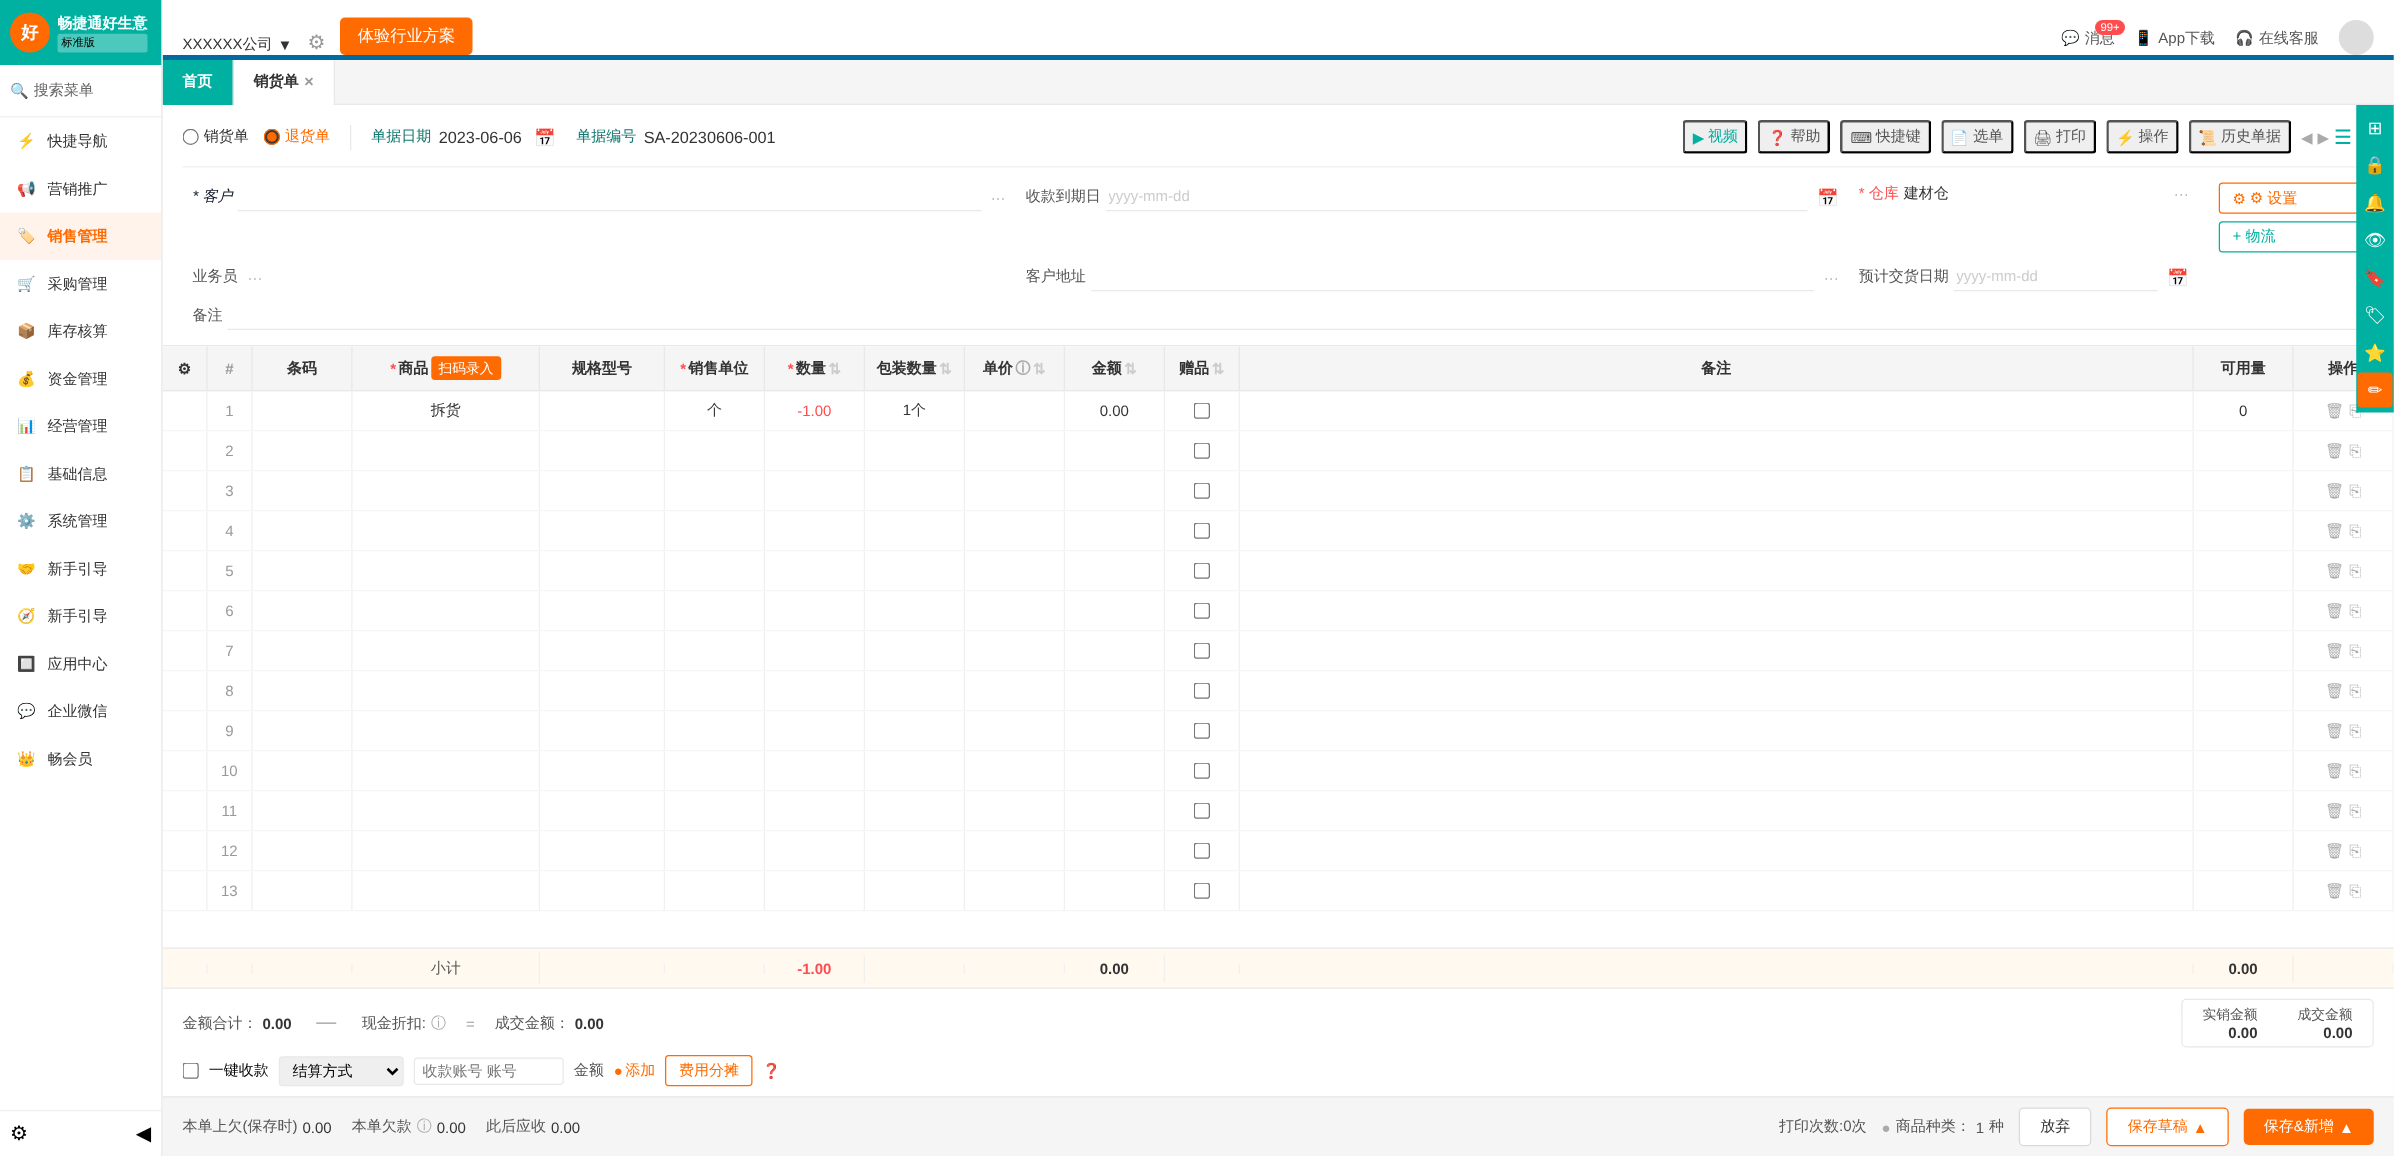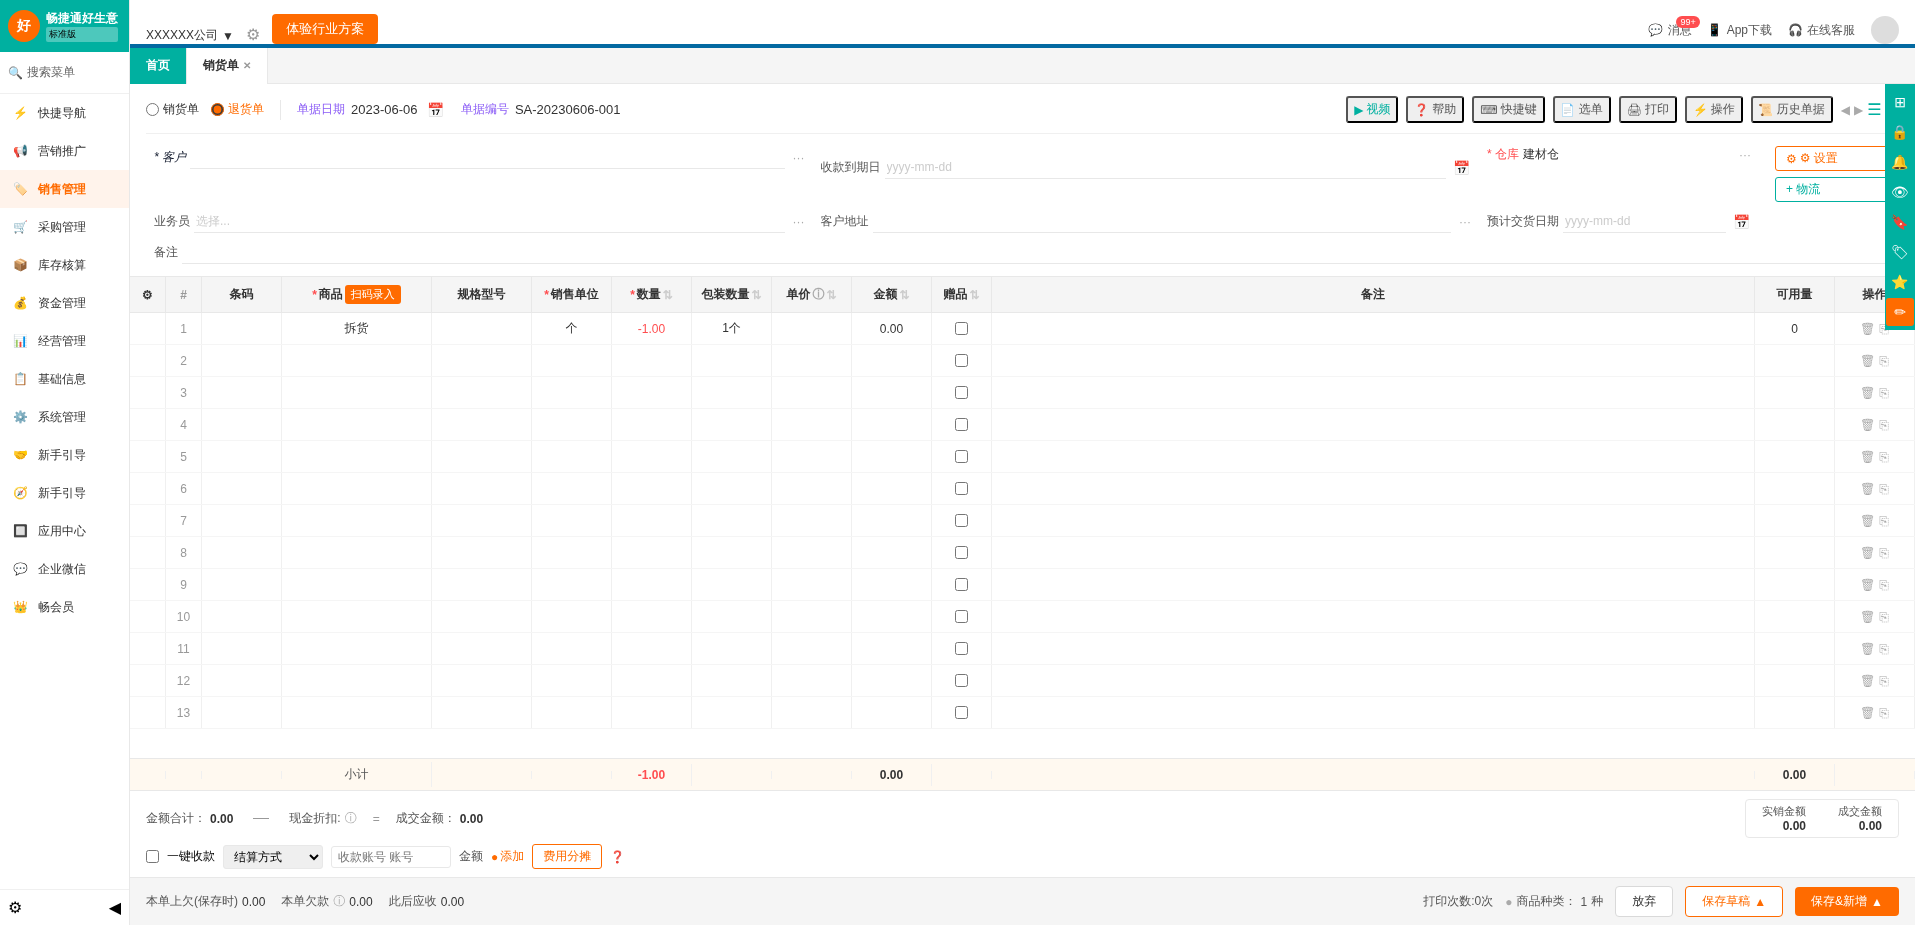--- a/index.html
+++ b/index.html
@@ -41,21 +41,21 @@
     .main { position: fixed; left: 130px; top: 84px; right: 0; bottom: 0; background: #f5f5f5; overflow: hidden; display: flex; flex-direction: column; }
 
     
     .form-area { background: white; padding: 12px 16px; border-bottom: 1px solid #e8e8e8; }
     .form-toolbar { display: flex; align-items: center; gap: 16px; margin-bottom: 12px; padding-bottom: 10px; border-bottom: 1px solid #f0f0f0; }
     .radio-group { display: flex; align-items: center; gap: 12px; }
     .radio-item { display: flex; align-items: center; gap: 4px; cursor: pointer; color: #333; }
     .radio-item input { accent-color: #ff6b00; }
     .radio-item.active { color: #ff6b00; }
     .form-field { display: flex; align-items: center; gap: 6px; color: #666; }
-    .form-field label { color: #8b5cf6; white-space: nowrap; }
+    .form-field label { color: #0f766e; white-space: nowrap; }
     .form-field-value { color: #333; font-size: 13px; }
     .toolbar-right { margin-left: auto; display: flex; align-items: center; gap: 8px; }
     .toolbar-btn { display: flex; align-items: center; gap: 3px; cursor: pointer; color: #555; padding: 3px 6px; border-radius: 3px; }
     .toolbar-btn.icon-btn { color: #00b0a0; }
     .form-input { flex: 1; border: none; border-bottom: 1px solid #e8e8e8; padding: 4px 2px; color: #333; outline: none; background: transparent; }
     .form-input::placeholder { color: #ccc; }
     .form-dots { color: #aaa; cursor: pointer; margin-left: 4px; }
     .form-calendar { color: #aaa; cursor: pointer; margin-left: 4px; font-size: 14px; }
     .settings-btn { background: white; border: 1px solid #ff6b00; color: #ff6b00; border-radius: 3px; padding: 3px 10px; cursor: pointer; display: flex; align-items: center; gap: 3px; }
     .logistics-btn { background: white; border: 1px solid #00b0a0; color: #00b0a0; border-radius: 3px; padding: 3px 10px; cursor: pointer; display: flex; align-items: center; gap: 3px; }
@@ -295,21 +295,21 @@
         </span>
       </div>
     </div>
 
     <div style="display:flex;align-items:flex-start;gap:0;margin-bottom:8px;">
       <div style="flex:1;display:flex;align-items:center;padding:0 8px;gap:4px;">
         <label style="color:#0f172a;white-space:nowrap;font-style:italic;">* 客户</label>
         <input type="text" class="form-input" style="flex: 1 1 0%; border-top: none; border-right: none; border-left: none; border-image: initial; border-bottom: 1px solid rgb(232, 232, 232); padding: 4px 2px; outline: none; background: transparent;">
         <span class="form-dots">···</span>
       </div>
-      <div style="flex:1;display:flex;align-items:center;padding:0 8px;gap:4px;margin-top:10px;">
+      <div style="flex:1;display:flex;align-items:center;padding:0 8px;gap:4px;">
         <label style="color:#555;white-space:nowrap;">收款到期日</label>
         <input type="text" class="form-input" style="flex: 1 1 0%; border-top: none; border-right: none; border-left: none; border-image: initial; border-bottom: 1px solid rgb(232, 232, 232); padding: 4px 2px; outline: none; background: transparent;" placeholder="yyyy-mm-dd">
         <span class="form-calendar">📅</span>
       </div>
       <div style="width:280px;display:flex;align-items:center;padding:0 8px;gap:4px;">
         <label style="color:#ff4d4f;white-space:nowrap;">* 仓库</label>
         <span style="flex:1;color:#333;">建材仓</span>
         <span class="form-dots">···</span>
       </div>
       <div style="width:140px;display:flex;flex-direction:column;gap:6px;padding-left:16px;">
@@ -319,21 +319,20 @@
         </button>
         <button class="logistics-btn">
           <span>+ 物流</span>
         </button>
       </div>
     </div>
 
     <div style="display:flex;align-items:center;gap:0;margin-bottom:8px;">
       <div style="flex:1;display:flex;align-items:center;padding:0 8px;gap:4px;">
         <label style="color:#555;white-space:nowrap;">业务员</label>
-        <input type="text" class="form-input" style="flex: 1 1 0%; border-top: none; border-right: none; border-left: none; border-image: initial; border-bottom: 1px solid rgb(232, 232, 232); padding: 4px 2px; outline: none; background: transparent;" placeholder="选择...">
         <span class="form-dots">···</span>
       </div>
       <div style="flex:1;display:flex;align-items:center;padding:0 8px;gap:4px;">
         <label style="color:#555;white-space:nowrap;font-family:Liberation Serif, serif;">客户地址</label>
         <input type="text" class="form-input" style="flex: 1 1 0%; border-top: none; border-right: none; border-left: none; border-image: initial; border-bottom: 1px solid rgb(232, 232, 232); padding: 4px 2px; outline: none; background: transparent;">
         <span class="form-dots">···</span>
       </div>
       <div style="width:280px;display:flex;align-items:center;padding:0 8px;gap:4px;">
         <label style="color:#555;white-space:nowrap;">预计交货日期</label>
         <input type="text" class="form-input" style="flex: 1 1 0%; border-top: none; border-right: none; border-left: none; border-image: initial; border-bottom: 1px solid rgb(232, 232, 232); padding: 4px 2px; outline: none; background: transparent;" placeholder="yyyy-mm-dd">

